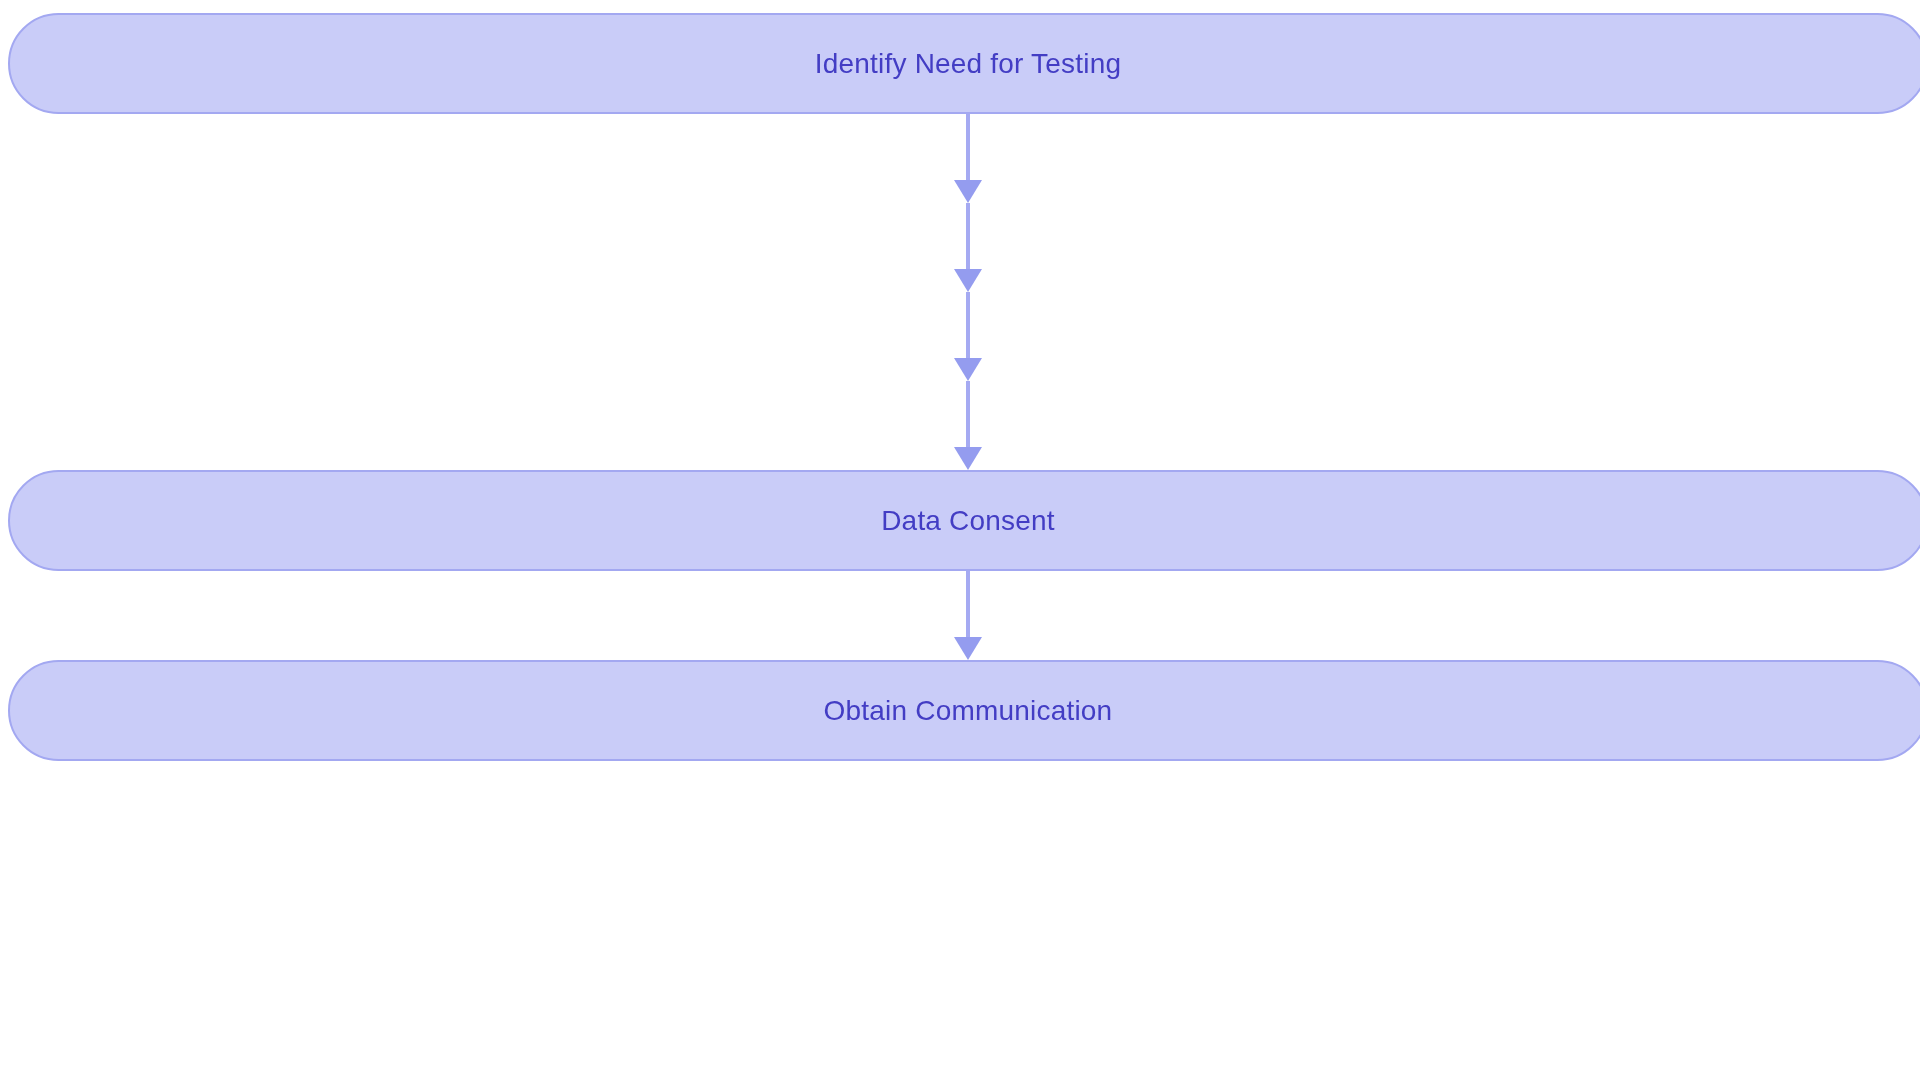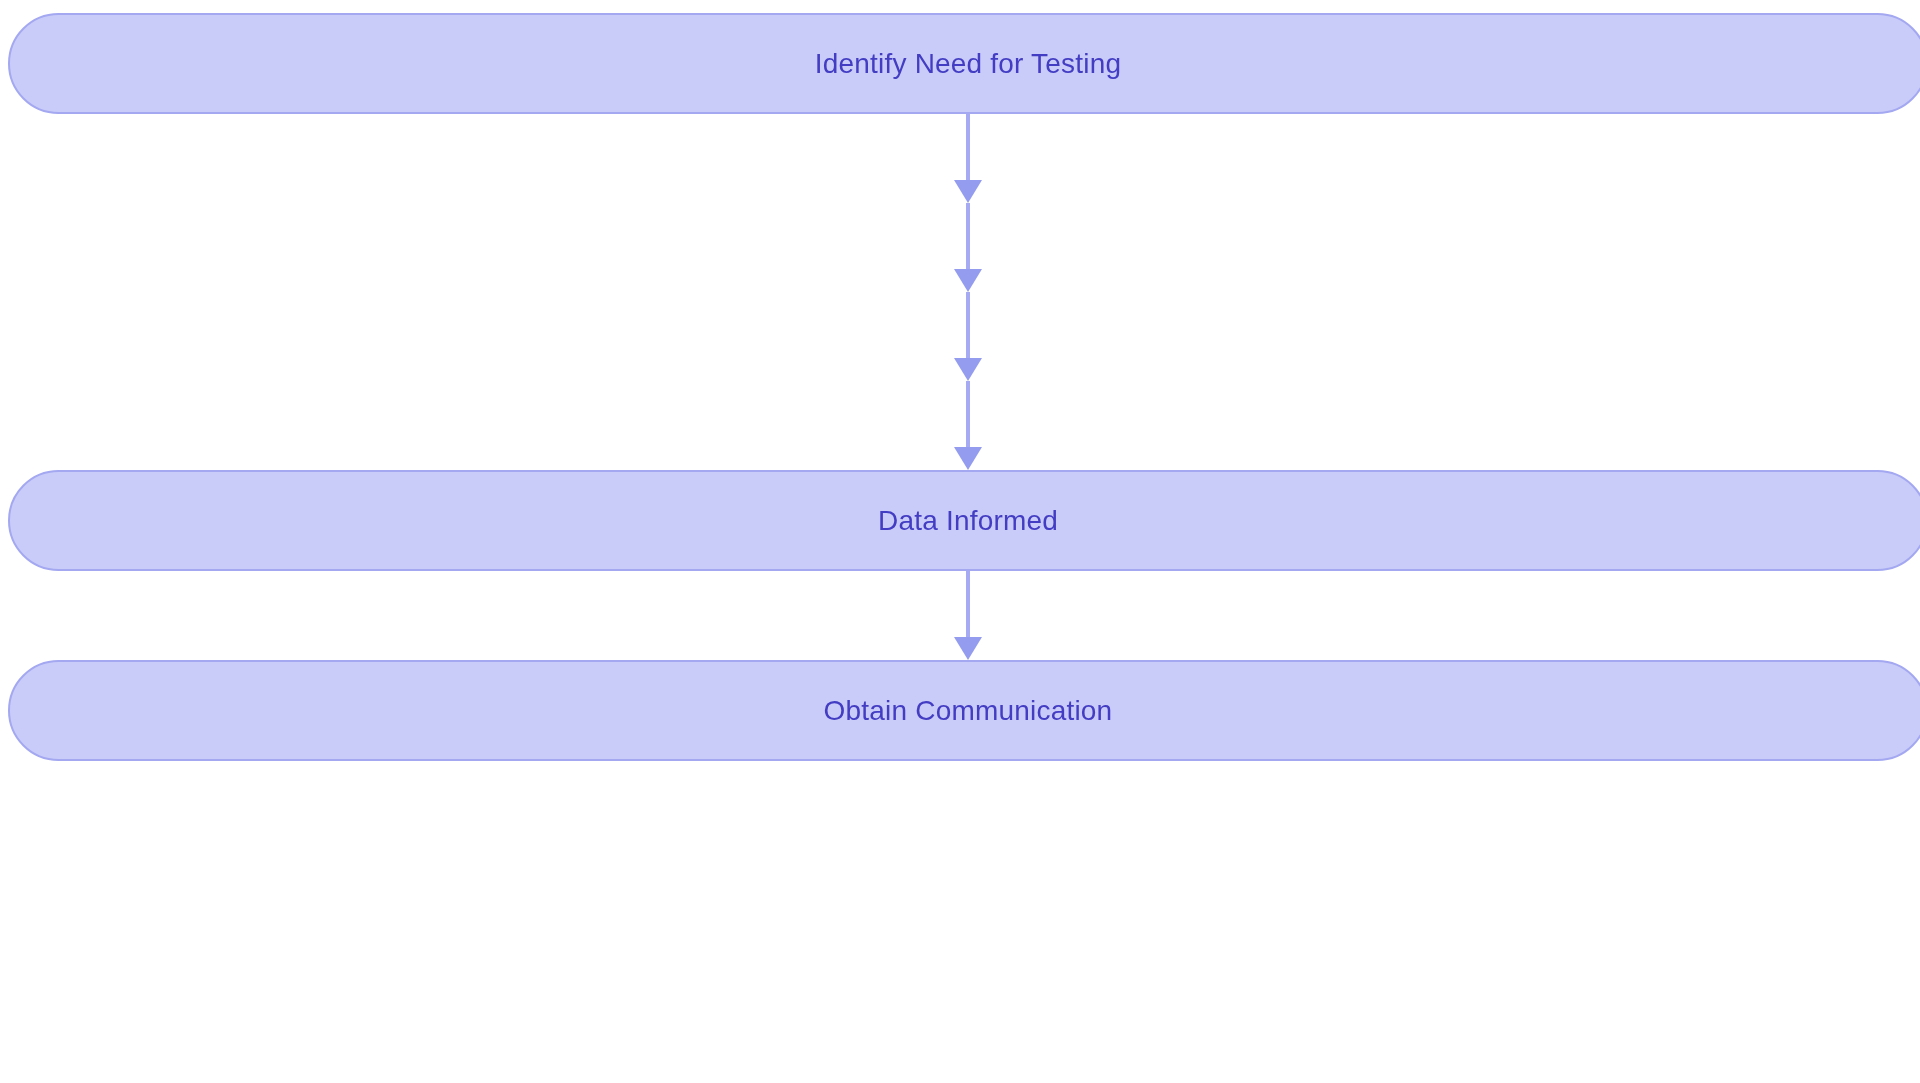--- a/index.html
+++ b/index.html
@@ -84,21 +84,21 @@
     <div class="head"></div>
   </div>
 
 
   <div class="connector">
     <div class="line"></div>
     <div class="head"></div>
   </div>
 
   <div class="flow-node">
-    <span class="flow-node-label">Data Informed</span>
+    <span class="flow-node-label">Data Consent</span>
   </div>
 
   <div class="connector">
     <div class="line"></div>
     <div class="head"></div>
   </div>
 
   <div class="flow-node">
     <span class="flow-node-label">Obtain Communication</span>
   </div>

